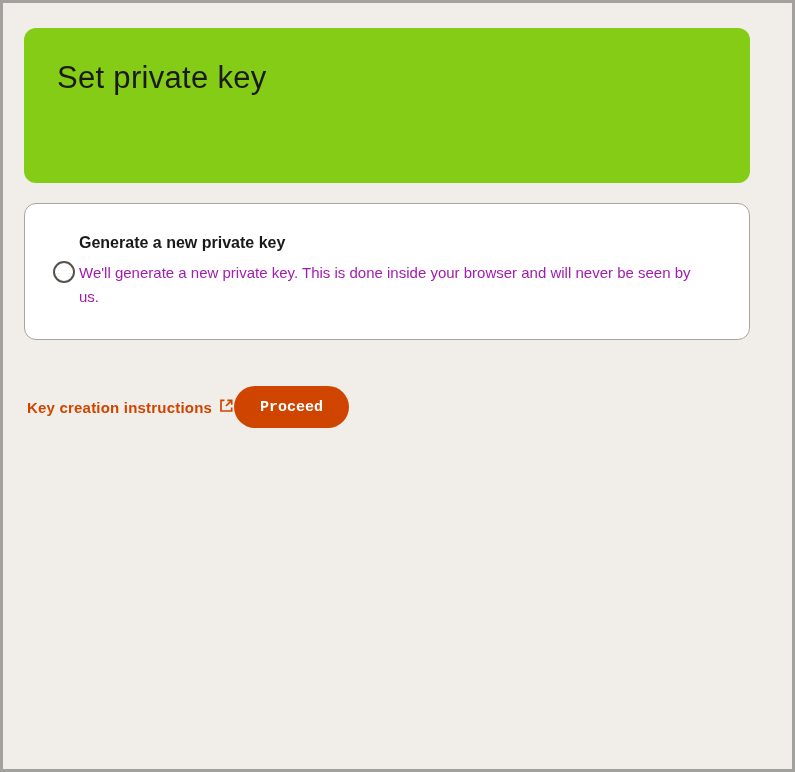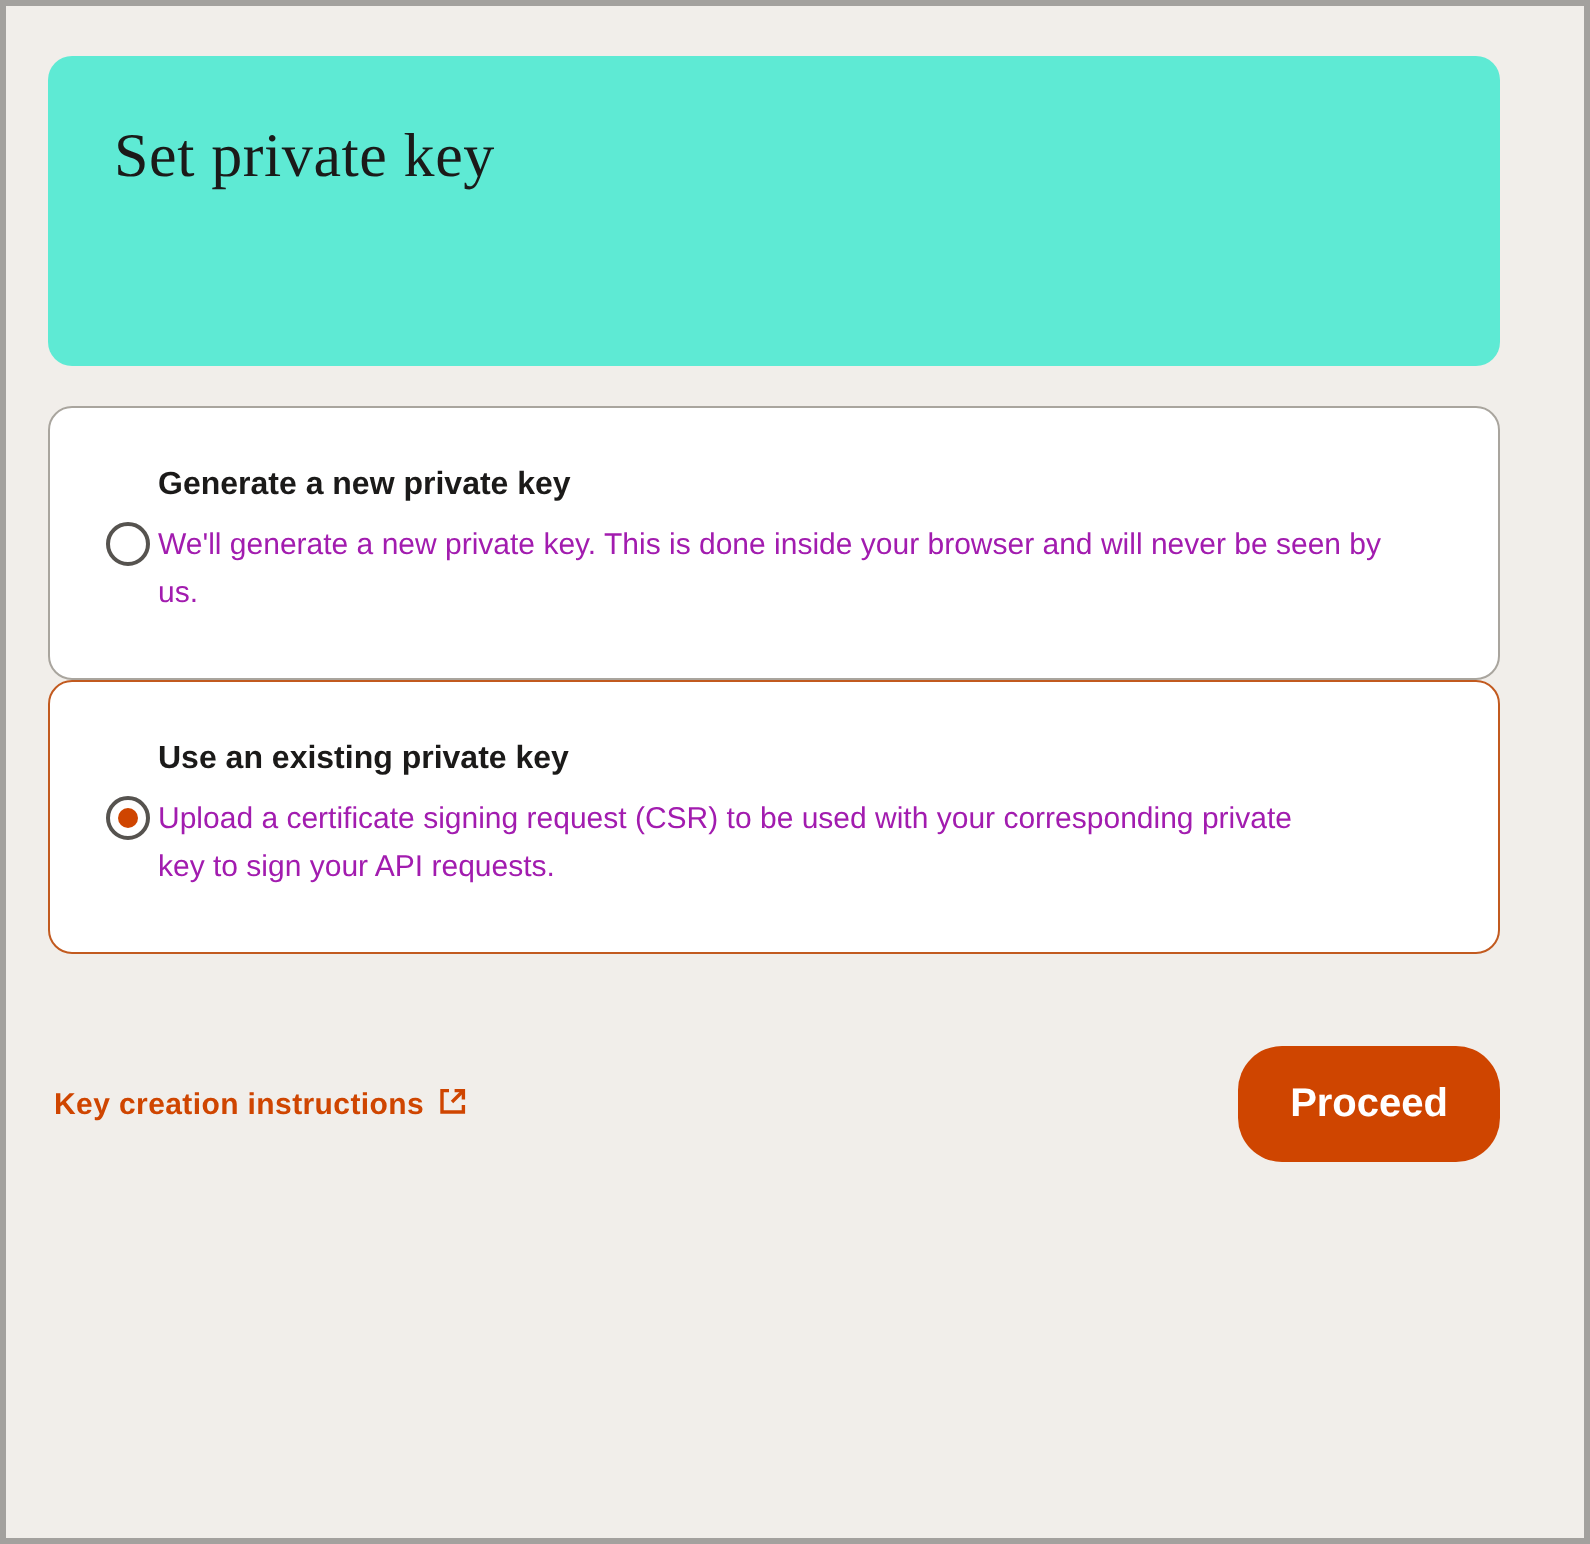--- a/index.html
+++ b/index.html
@@ -15,25 +15,24 @@
     border: 3px solid #a3a19e;
     font-family: "Liberation Sans", sans-serif;
     overflow: hidden;
   }
   .panel {
     padding: 25px 42px 0 21px;
   }
 
   
   .header-box {
-    background: #5eead4;
+    background: #84cc16;
     border-radius: 12px;
     padding: 32px 24px 32px 33px;
     min-height: 155px;
-    font-family: Liberation Serif, serif;
   }
   .page-title {
     margin: 0;
     font-size: 31px;
     font-weight: 300;
     letter-spacing: 0.3px;
     color: #1b1a19;
   }
   .page-desc {
     margin: 17px 0 0 0;
@@ -92,44 +91,44 @@
   }
   .desc-0 { max-width: 622px; }
   .desc-1 { max-width: 588px; }
   .desc-2 { max-width: 612px; }
 
   
   .footer {
     margin-top: 46px;
     display: flex;
     align-items: center;
-    justify-content: space-between;
+    justify-content: flex-start;
   }
   .instructions-link {
     display: inline-flex;
     align-items: center;
     gap: 7px;
     color: var(--accent);
     font-size: 15px;
     font-weight: 700;
     letter-spacing: 0.2px;
     text-decoration: none;
     cursor: pointer;
     padding-left: 3px;
   }
   .ext-icon { display: inline-block; }
   .proceed-btn {
     background: var(--accent);
     color: #ffffff;
     border: none;
     border-radius: 22px;
-    height: 58px;
+    height: 42px;
     padding: 0 26px;
-    font-family: Liberation Sans, sans-serif;
-    font-size: 20px;
+    font-family: Liberation Mono, monospace;
+    font-size: 15px;
     font-weight: 700;
     cursor: pointer;
   }
 </style>
 </head>
 <body>
 
 <div class="panel">
 
   <div class="header-box">
@@ -139,27 +138,20 @@
   <div class="options">
 
     <div class="option-card">
       <span class="radio"></span>
       <div class="option-text">
         <p class="option-title">Generate a new private key</p>
         <p class="option-desc desc-0">We'll generate a new private key. This is done inside your browser and will never be seen by us.</p>
       </div>
     </div>
 
-    <div class="option-card selected">
-      <span class="radio"></span>
-      <div class="option-text">
-        <p class="option-title">Use an existing private key</p>
-        <p class="option-desc desc-1">Upload a certificate signing request (CSR) to be used with your corresponding private key to sign your API requests.</p>
-      </div>
-    </div>
 
 
   </div>
 
   <div class="footer">
     <a class="instructions-link">
       <span>Key creation instructions</span>
       <span class="ext-icon">
         <svg width="15" height="15" viewBox="0 0 15 15" aria-hidden="true">
           <path d="M5.5 2.3 H2 V13 H12.7 V9.5" fill="none" stroke="#cf4500" stroke-width="1.7"></path>

